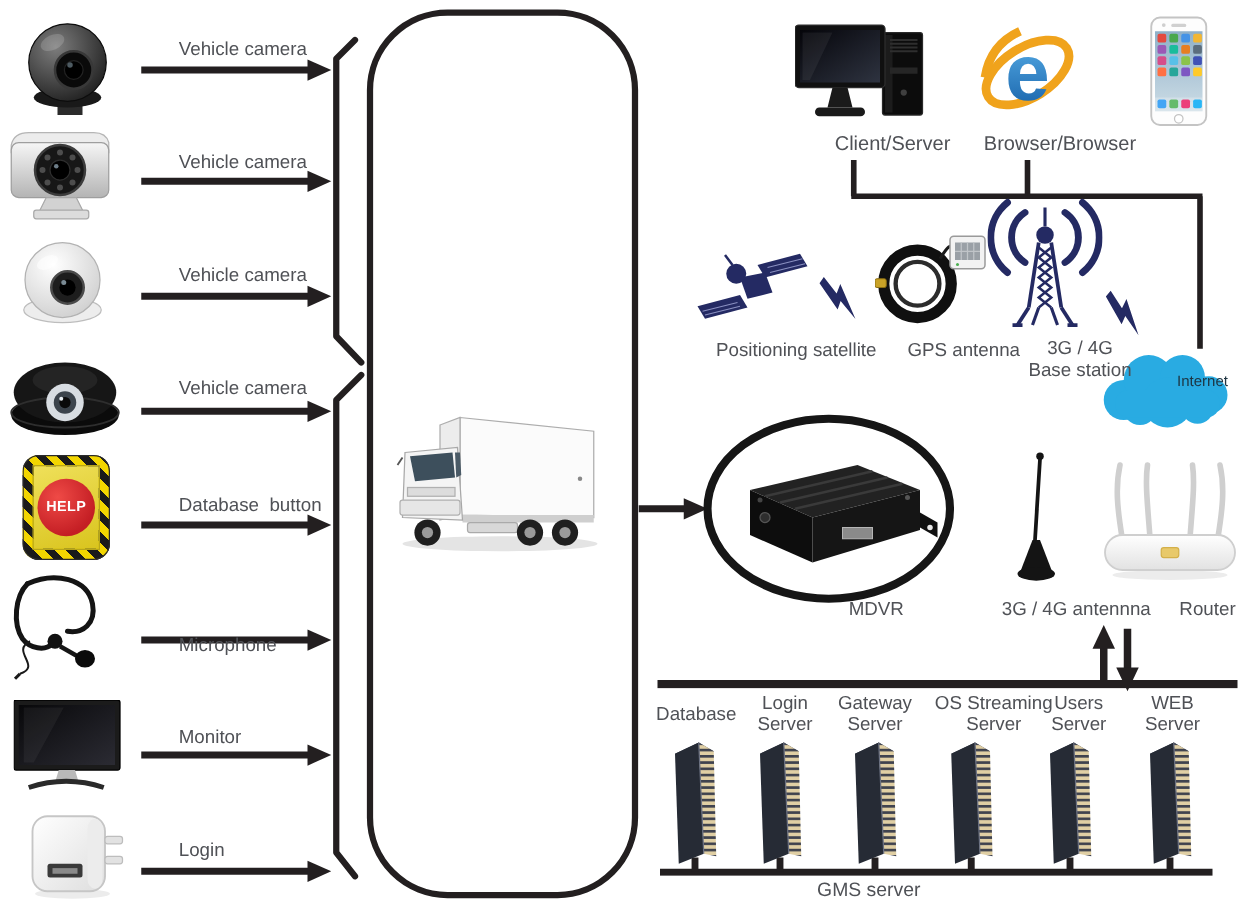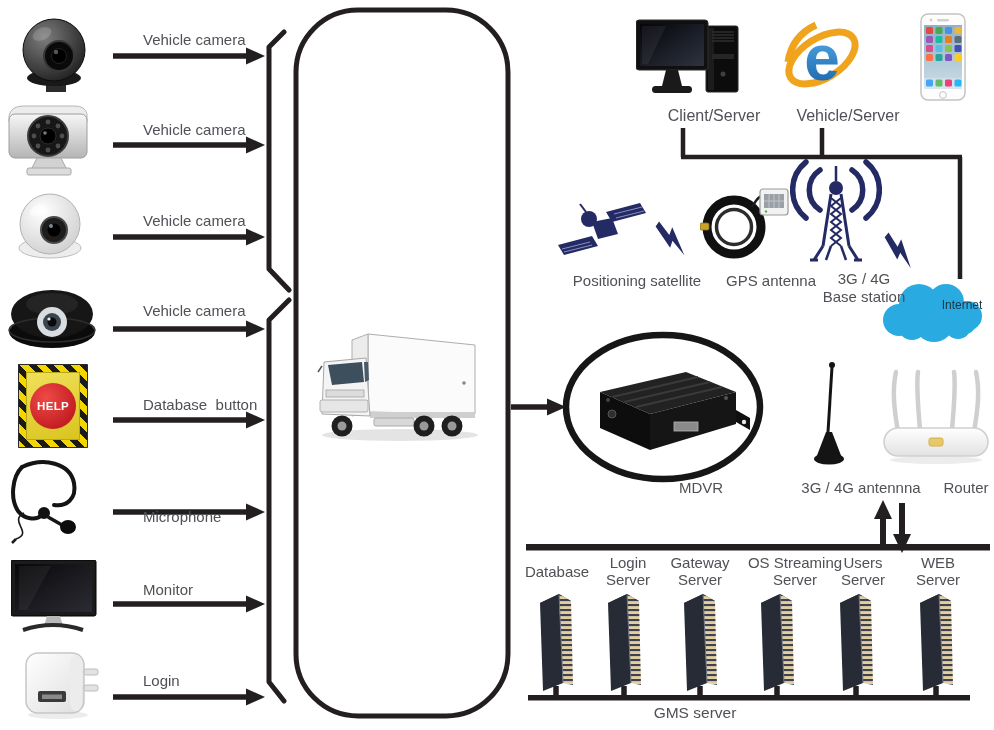--- a/index.html
+++ b/index.html
@@ -9,21 +9,21 @@
   .lbl { position:absolute; font-size:15px; line-height:1.12; color:#4f5156; white-space:pre;margin-left:28px; }
   .ctr { transform:translateX(-50%); text-align:center; }
   .big { font-size:16px; }
   .srv { position:absolute; width:132px; margin-left:-66px; text-align:center;
          font-size:15px; line-height:17px; color:#4f5156; }
   .srv span { display:block; }
   .internet { color:#1d3340; font-size:12px; }
   
   .ebtn { position:absolute; left:18px; top:364px; width:70px; height:84px;
           background:repeating-linear-gradient(45deg,#f3d600 0 6px,#1a1a1a 6px 12px);
-          border-radius:1px; box-shadow:inset 0 0 0 1px #2a2a2a; }
+          border-radius:13px; box-shadow:inset 0 0 0 1px #2a2a2a; }
   .ebtn-inner { position:absolute; left:8px; top:8px; right:8px; bottom:8px;
           background:linear-gradient(160deg,#efe05a,#d9c41e); border:1px solid #b7a51a; }
   .ebtn-red { position:absolute; left:50%; top:50%; width:46px; height:46px; margin:-23px 0 0 -23px;
           background:radial-gradient(circle at 35% 32%,#ef4a46,#c41e24 72%); border-radius:50%;
           display:flex; align-items:center; justify-content:center;
           color:#fff; font-weight:bold; font-size:11.5px; letter-spacing:.3px; }
 </style>
 </head>
 <body>
 
@@ -441,21 +441,21 @@
   <div class="lbl" style="left:115px;top:32px">Vehicle camera</div>
   <div class="lbl" style="left:115px;top:122px">Vehicle camera</div>
   <div class="lbl" style="left:115px;top:213px">Vehicle camera</div>
   <div class="lbl" style="left:115px;top:303px">Vehicle camera</div>
   <div class="lbl" style="left:115px;top:397px">Database  button</div>
   <div class="lbl" style="left:115px;top:509px">Microphone</div>
   <div class="lbl" style="left:115px;top:582px">Monitor</div>
   <div class="lbl" style="left:115px;top:673px">Login</div>
 
   <div class="lbl ctr big" style="left:686px;top:107px">Client/Server</div>
-  <div class="lbl ctr big" style="left:820px;top:107px">Vehicle/Server</div>
+  <div class="lbl ctr big" style="left:820px;top:107px">Browser/Browser</div>
   <div class="lbl ctr big" style="left:988px;top:107px">APP</div>
 
   <div class="lbl ctr" style="left:609px;top:273px">Positioning satellite</div>
   <div class="lbl ctr" style="left:743px;top:273px">GPS antenna</div>
   <div class="lbl ctr" style="left:836px;top:271px">3G / 4G</div>
   <div class="lbl ctr" style="left:836px;top:289px">Base station</div>
   <div class="lbl ctr internet" style="left:934px;top:299px">Internet</div>
 
   <div class="lbl ctr" style="left:673px;top:480px">MDVR</div>
   <div class="lbl ctr" style="left:833px;top:480px">3G / 4G antennna</div>

